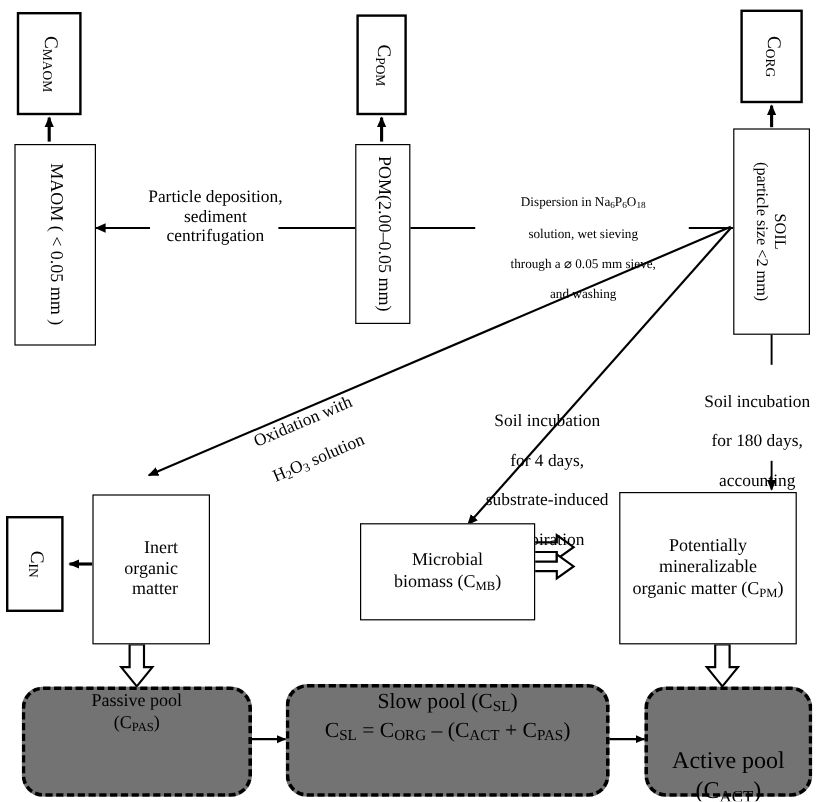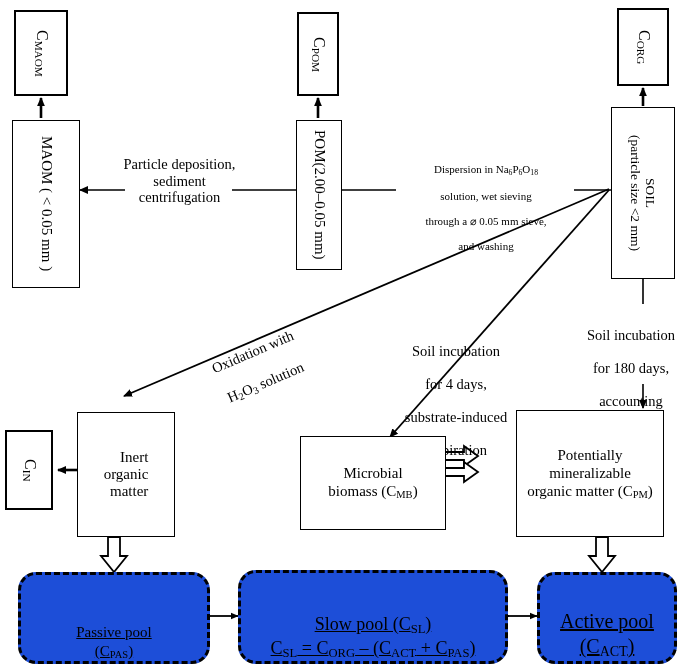--- a/index.html
+++ b/index.html
@@ -4,23 +4,23 @@
 <style>
   html,body{margin:0;padding:0;background:#ffffff;}
   body{width:685px;height:668px;font-family:"Liberation Serif",serif;color:#000;}
   #diagram{position:relative;width:685px;height:668px;overflow:hidden;background:#fff;}
 
   
   .box{position:absolute;background:#fff;border:2px solid #000;box-sizing:border-box;
        display:flex;align-items:center;justify-content:center;text-align:center;}
   .box.thin{border-width:1.5px;}
   .box.heavy{border-width:2.6px;}
-  .dashbox{position:absolute;background:#1d4ed8;box-sizing:border-box;
+  .dashbox{position:absolute;background:#737373;box-sizing:border-box;
        border:3px dashed #000;border-radius:18px;
-       display:flex;align-items:flex-end;justify-content:center;text-align:center;text-decoration:underline;}
+       display:flex;align-items:flex-start;justify-content:center;text-align:center;}
 
   .vtext{writing-mode:vertical-rl;text-orientation:mixed;white-space:nowrap;line-height:1.05;}
   .htext{white-space:pre-line;line-height:1.12;}
 
   .lbl{position:absolute;text-align:center;line-height:1.14;white-space:pre-line;}
 
   svg.overlay{position:absolute;left:0;top:0;width:685px;height:668px;pointer-events:none;}
   sub{font-size:.70em;vertical-align:-0.22em;}
 </style>
 </head>
@@ -171,21 +171,21 @@
       <span>C</span><sub>IN</sub>
     </span>
   </div>
 
   <div class="box thin" style="left:77px;top:412px;width:98px;height:125px;text-align:right;">
     <span class="htext" style="font-size:15px;">Inert
 organic
 matter</span>
   </div>
 
-  <div class="box thin" style="left:300px;top:436px;width:146px;height:94px;">
+  <div class="box thin" style="left:300px;top:436px;width:146px;height:81px;">
     <span style="font-size:15px;line-height:1.2;">
       <span>Microbial</span><br>
       <span>biomass (C</span><sub>MB</sub><span>)</span>
     </span>
   </div>
 
   <div class="box thin" style="left:516px;top:410px;width:148px;height:127px;">
     <span style="font-size:15px;line-height:1.2;">
       <span>Potentially</span><br>
       <span>mineralizable</span><br>

